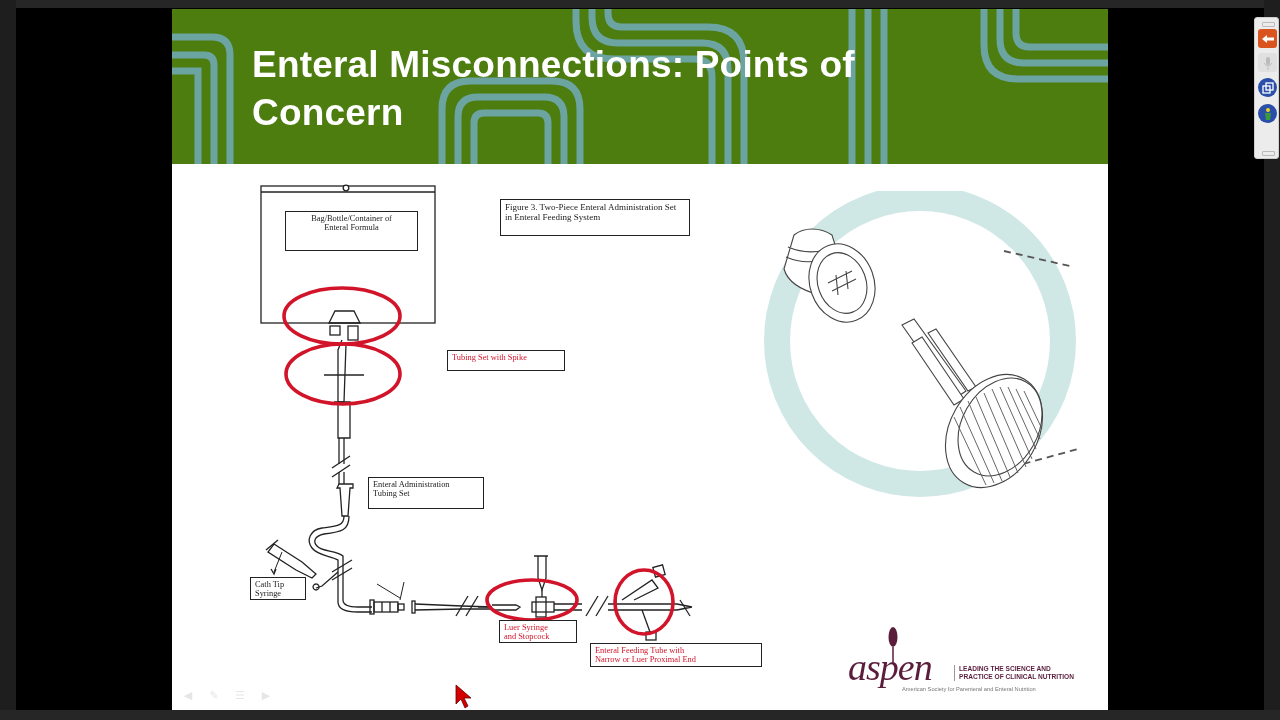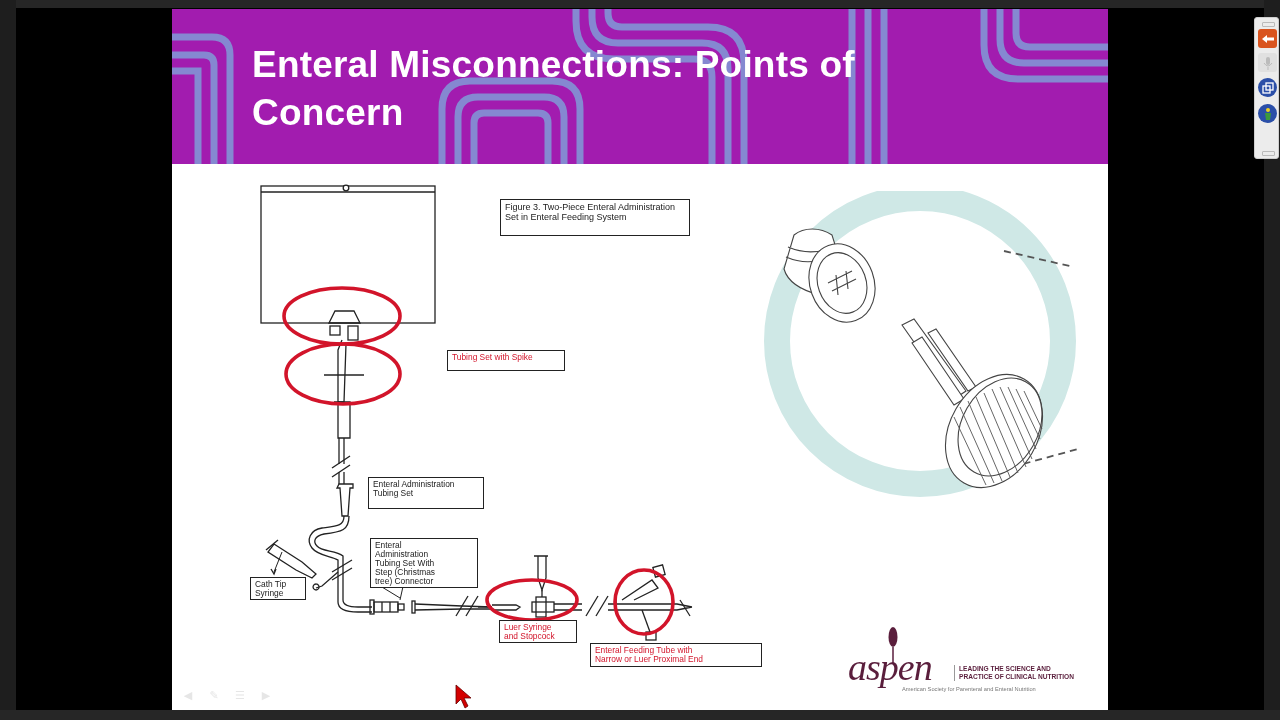--- a/index.html
+++ b/index.html
@@ -2,25 +2,25 @@
 <html><head>
 <meta charset="utf-8">
 <style>
   html, body { margin:0; padding:0; }
   body { width:1280px; height:720px; background:#000; position:relative; overflow:hidden; font-family:"Liberation Sans", sans-serif; }
   .frame-top { position:absolute; left:0; top:0; width:1280px; height:8px; background:#262626; }
   .frame-left { position:absolute; left:0; top:0; width:16px; height:720px; background:#1e1e1e; }
   .frame-right { position:absolute; left:1264px; top:0; width:16px; height:720px; background:#1e1e1e; }
   .frame-bottom { position:absolute; left:0; top:710px; width:1280px; height:10px; background:#262626; }
   .slide { position:absolute; left:172px; top:9px; width:936px; height:701px; background:#fff; overflow:hidden; }
-  .title-bar { position:absolute; left:0; top:0; width:936px; height:155px; background:#a21caf; overflow:hidden; }
+  .title-bar { position:absolute; left:0; top:0; width:936px; height:155px; background:#4d7c0f; overflow:hidden; }
   .title-bar .pattern { position:absolute; left:0; top:0; }
   .title { position:absolute; left:80px; top:32px; width:740px; color:#fff; font-weight:bold; font-size:37px; line-height:48px; letter-spacing:0.2px; }
   .diagram { position:absolute; left:0; top:155px; }
-  .lbl { position:absolute; border:1.3px solid #222; background:#fff; font-size:8.4px; line-height:9px; color:#222; padding:2px 4px; box-sizing:border-box; }
+  .lbl { position:absolute; border:1.3px solid #222; background:#fff; font-size:8.4px; line-height:9px; color:#222; padding:2px 4px; box-sizing:border-box;font-family:Liberation Serif, serif; }
   .lbl.red { color:#d2142a; }
   .lbl.center { text-align:center; }
   .connector-img { position:absolute; left:582px; top:182px; }
   .logo { position:absolute; left:676px; top:618px; width:230px; height:70px; }
   .logo-word { position:absolute; left:0; top:18px; font-family:"Liberation Serif", serif; font-size:38px; color:#5a1e3c; font-style:italic; letter-spacing:-1px; }
   .logo-tag { position:absolute; left:106px; top:38px; font-size:6.6px; line-height:8px; color:#5a1e3c; font-weight:bold; border-left:1px solid #999; padding-left:4px; }
   .logo-sub { position:absolute; left:54px; top:59px; font-size:5.7px; color:#777; white-space:nowrap; }
   .slide-nav { position:absolute; left:8px; top:680px; display:flex; gap:10px; }
   .slide-nav span { display:block; width:16px; height:12px; color:#e6e6e6; font-size:11px; text-align:center; line-height:12px; }
   .cursor { position:absolute; left:455px; top:684px; }
@@ -136,36 +136,33 @@
     </g>
 
     <g fill="none" stroke="#d2142a" stroke-width="3.6">
       <ellipse cx="170" cy="152" rx="58" ry="28"></ellipse>
       <ellipse cx="171" cy="210" rx="57" ry="30"></ellipse>
       <ellipse cx="360" cy="436" rx="45" ry="20"></ellipse>
       <ellipse cx="472" cy="438" rx="29" ry="32"></ellipse>
     </g>
   </svg>
 
+  <div class="lbl center" style="left:113px;top:202px;width:133px;height:40px;">
+    <div>Bag/Bottle/Container of</div>
+    <div>Enteral Formula</div>
+  </div>
   <div class="lbl" style="left:328px;top:190px;width:190px;height:37px;font-size:9px;line-height:10px;">
     <span>Figure 3. Two-Piece Enteral Administration Set in Enteral Feeding System</span>
   </div>
   <div class="lbl red" style="left:275px;top:341px;width:118px;height:21px;">
     <span>Tubing Set with Spike</span>
   </div>
   <div class="lbl" style="left:196px;top:468px;width:116px;height:32px;">
     <div>Enteral Administration</div>
     <div>Tubing Set</div>
-  </div>
-  <div class="lbl" style="left:198px;top:529px;width:108px;height:50px;">
-    <div>Enteral</div>
-    <div>Administration</div>
-    <div>Tubing Set With</div>
-    <div>Step  (Christmas</div>
-    <div>tree) Connector</div>
   </div>
   <div class="lbl" style="left:78px;top:568px;width:56px;height:23px;">
     <div>Cath Tip</div>
     <div>Syringe</div>
   </div>
   <div class="lbl red" style="left:327px;top:611px;width:78px;height:23px;">
     <div>Luer Syringe</div>
     <div>and Stopcock</div>
   </div>
   <div class="lbl red" style="left:418px;top:634px;width:172px;height:24px;">

